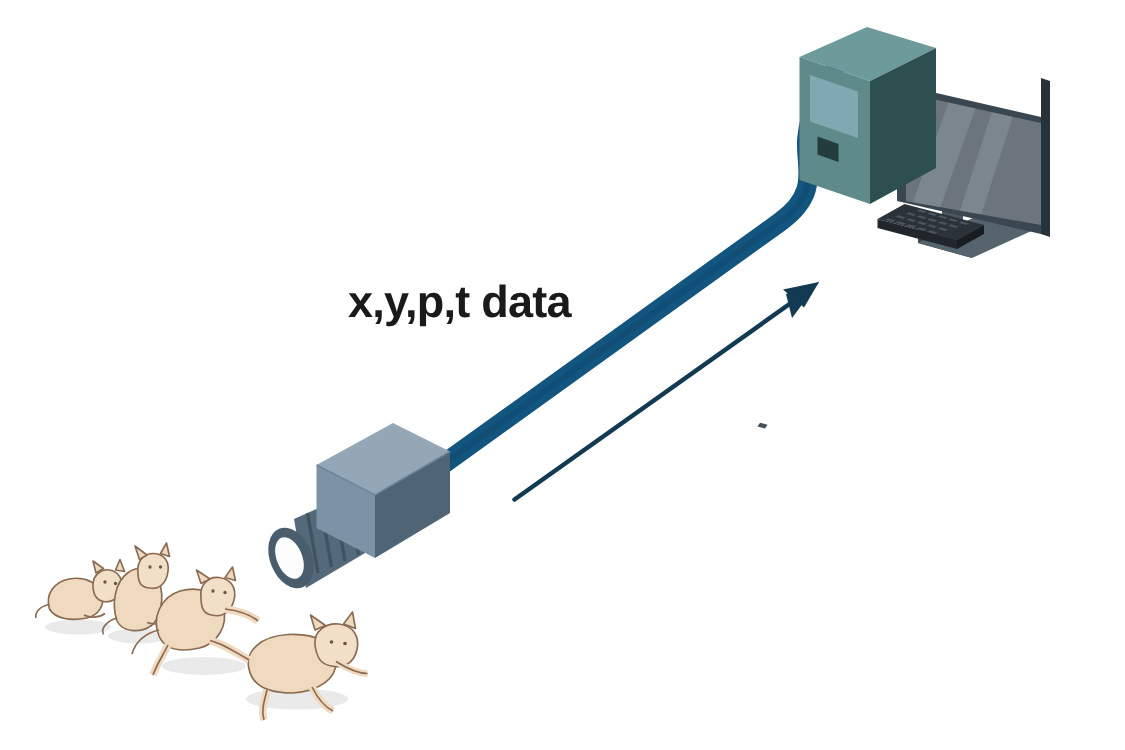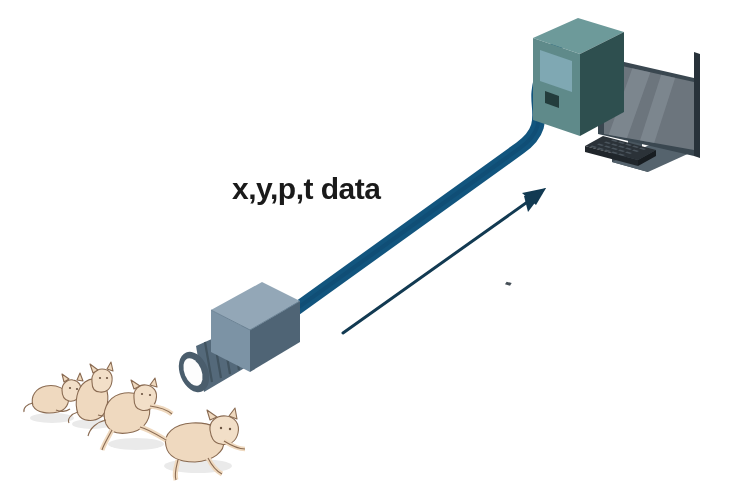--- a/index.html
+++ b/index.html
@@ -19,21 +19,21 @@
     position: absolute;
     left: 0;
     top: 0;
     width: 750px;
     height: 500px;
     display: block;
   }
   .data-label {
     position: absolute;
     left: 232px;
-    top: 172px;
+    top: 185px;
     font-family: "Liberation Sans", sans-serif;
     font-size: 30px;
     font-weight: bold;
     color: #1a1a1a;
     letter-spacing: -0.5px;
     white-space: nowrap;
     user-select: none;
   }
 </style>
 </head>

